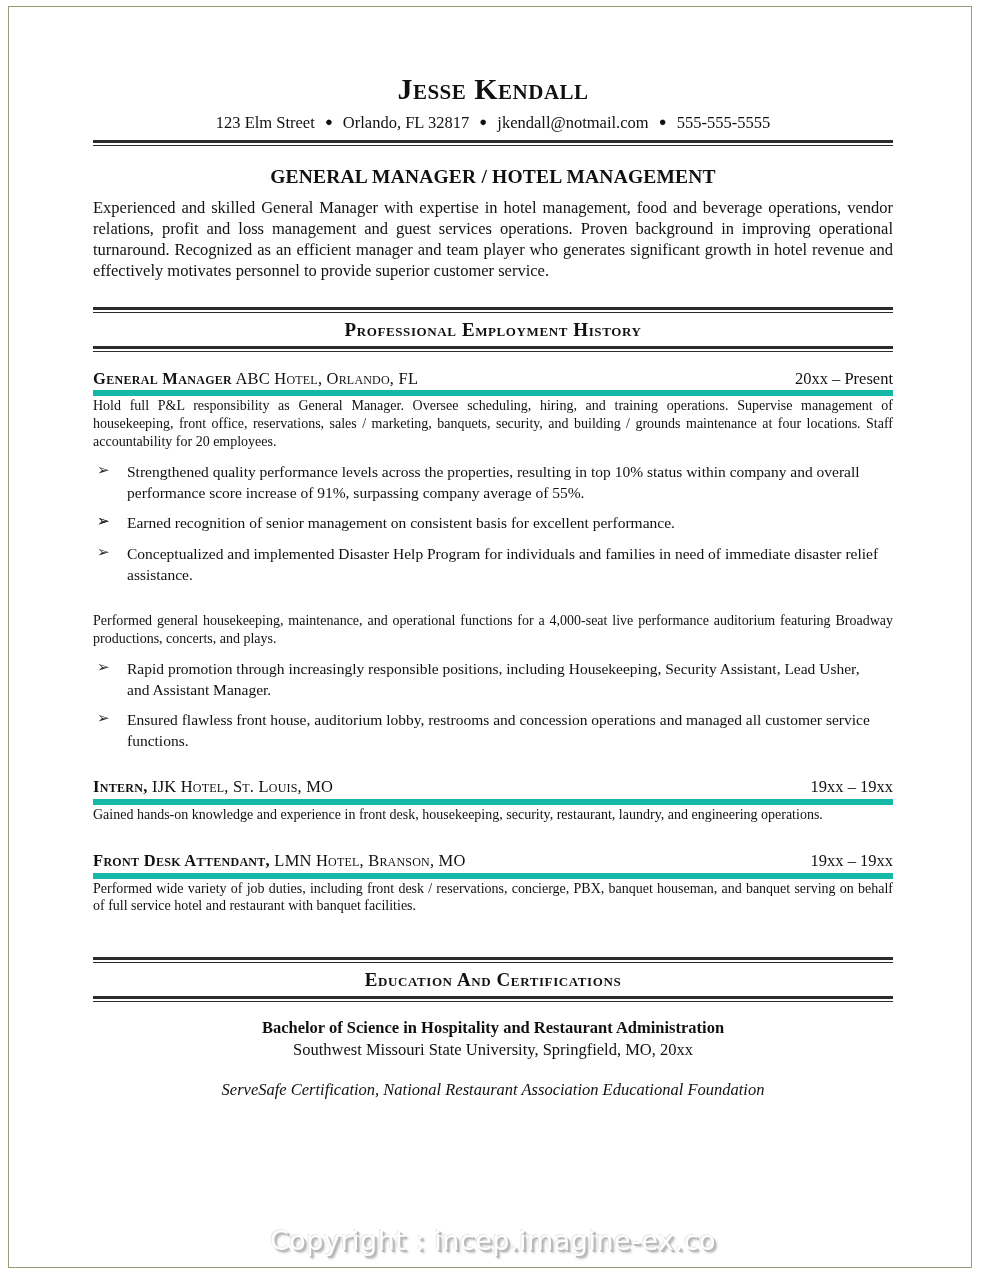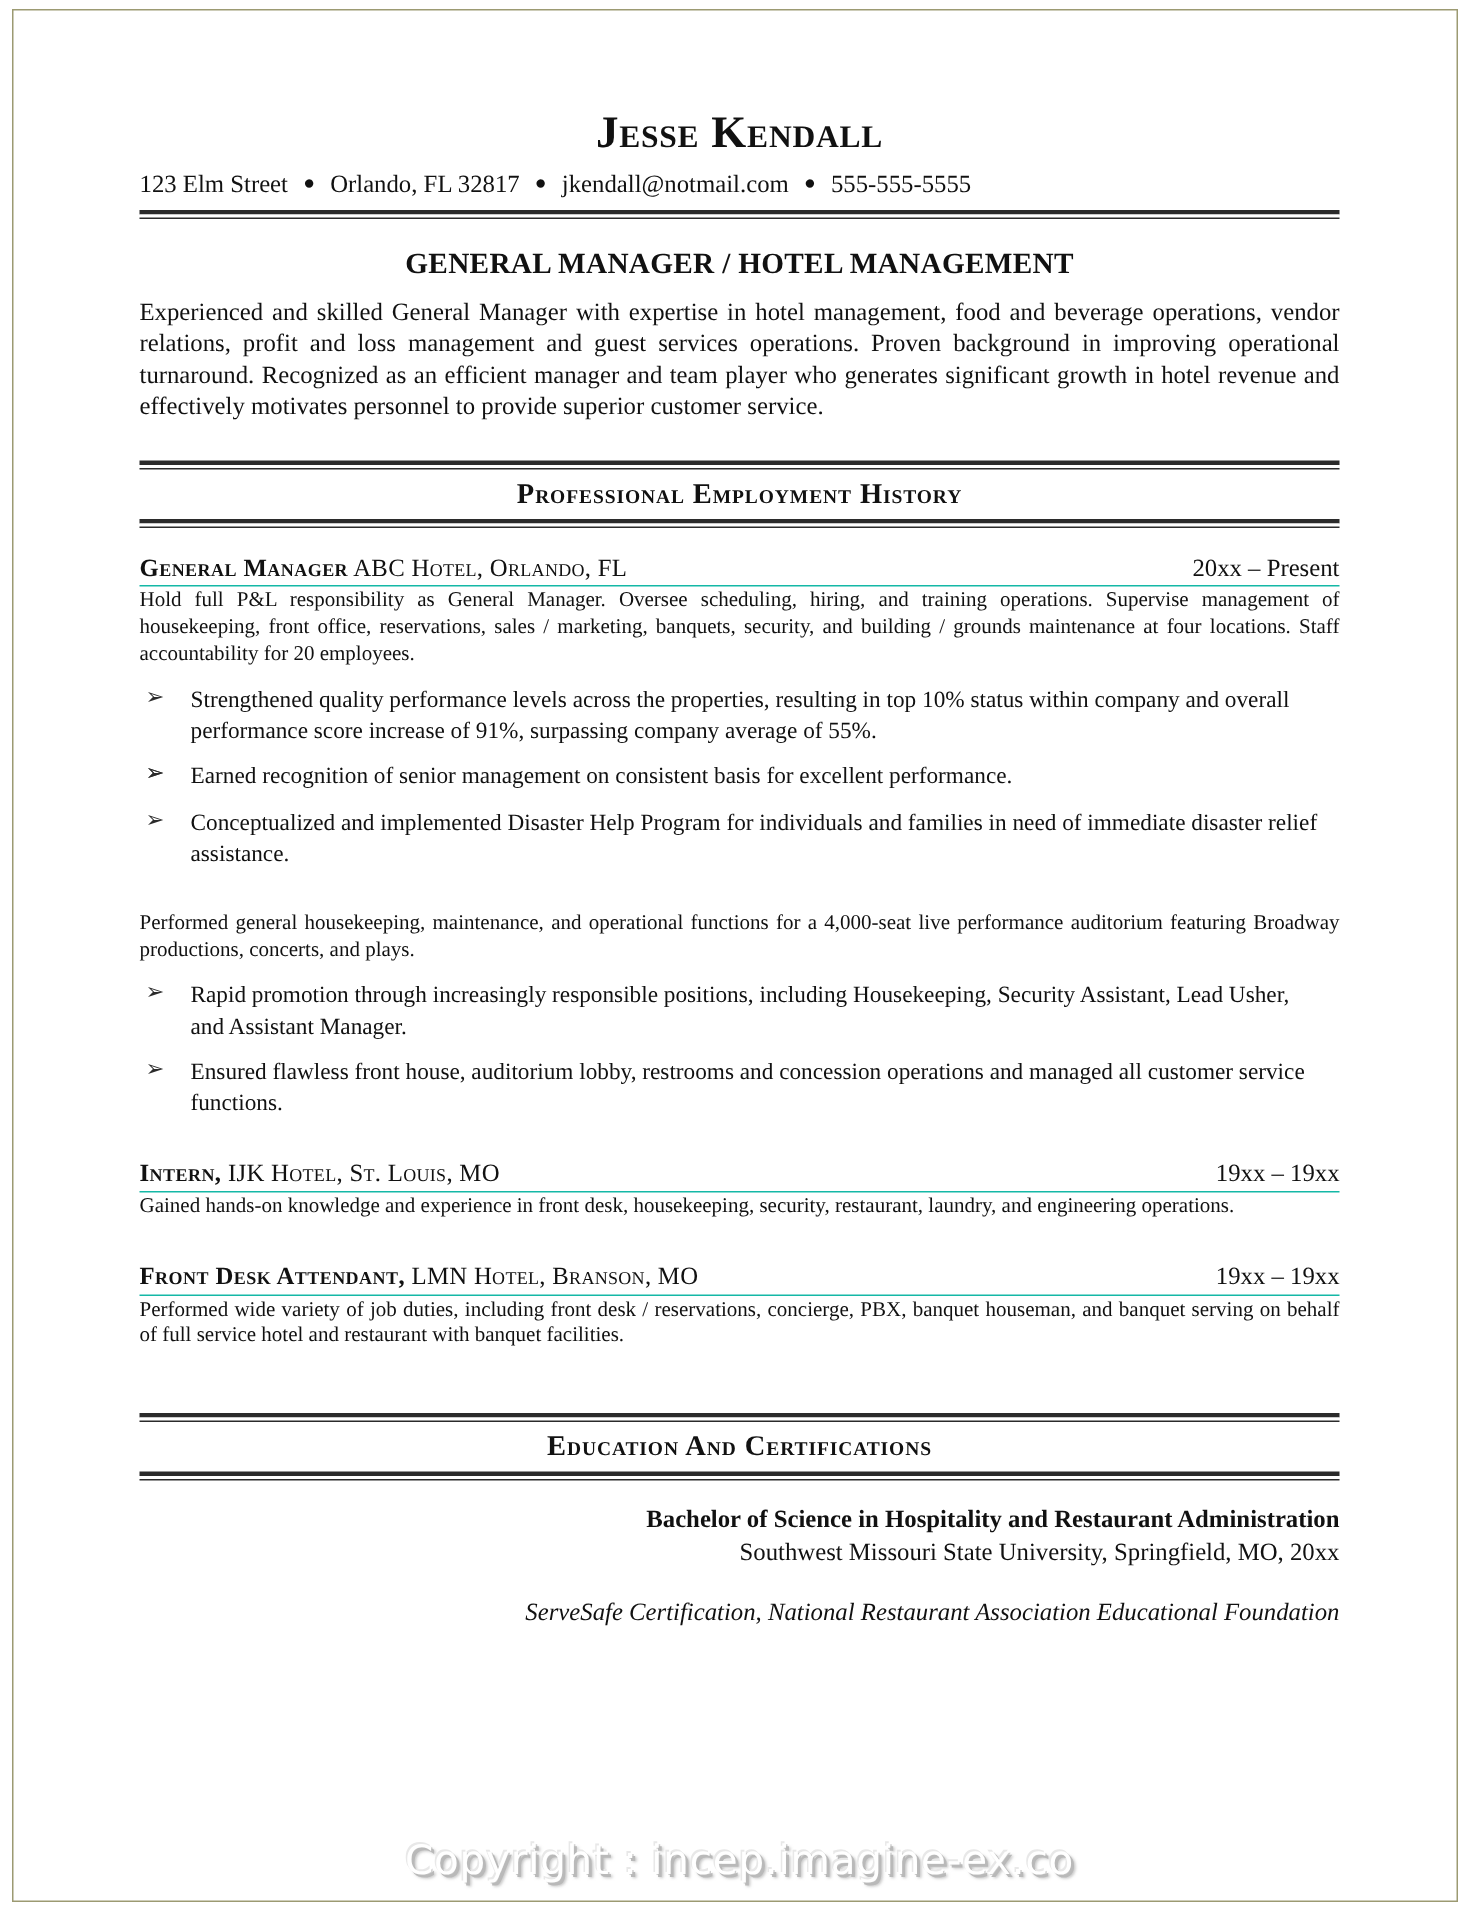--- a/index.html
+++ b/index.html
@@ -62,20 +62,21 @@
   .name {
     text-align: center;
     font-size: 30px;
     font-weight: bold;
     font-variant: small-caps;
     letter-spacing: 0.5px;
     line-height: 1;
     padding-top: 74px;
   }
   .contact {
+    text-align: center;
     font-size: 16.5px;
     line-height: 1.2;
     padding-top: 9px;
     padding-bottom: 7px;
   }
   .contact .dot {
     padding: 0 6px;
     font-size: 13px;
     vertical-align: 2px;
   }
@@ -112,21 +113,21 @@
   
   .jobs {
     padding-top: 17px;
   }
   .job { margin-bottom: 2px; }
 
   .job-head {
     display: flex;
     justify-content: space-between;
     align-items: flex-end;
-    border-bottom: 1px solid #14b8a6;
+    border-bottom: 6px solid #14b8a6;
     font-size: 16.5px;
     line-height: 1.22;
     padding-bottom: 1px;
   }
   .job-title {
     font-weight: bold;
     font-variant: small-caps;
     letter-spacing: 0.3px;
   }
   .job-company {
@@ -163,21 +164,21 @@
     left: 4px;
     top: -1px;
     font-size: 15px;
     color: #2b2b2b;
   }
 
   .job-gap { height: 16px; }
 
   
   .edu-band { padding-top: 40px; }
-  .edu-body { padding-top: 15px; text-align: right; }
+  .edu-body { padding-top: 15px; text-align: center; }
   .edu-degree {
     font-size: 16.5px;
     font-weight: bold;
     line-height: 1.3;
   }
   .edu-school {
     font-size: 16.5px;
     line-height: 1.3;
   }
   .certs { padding-top: 19px; }

